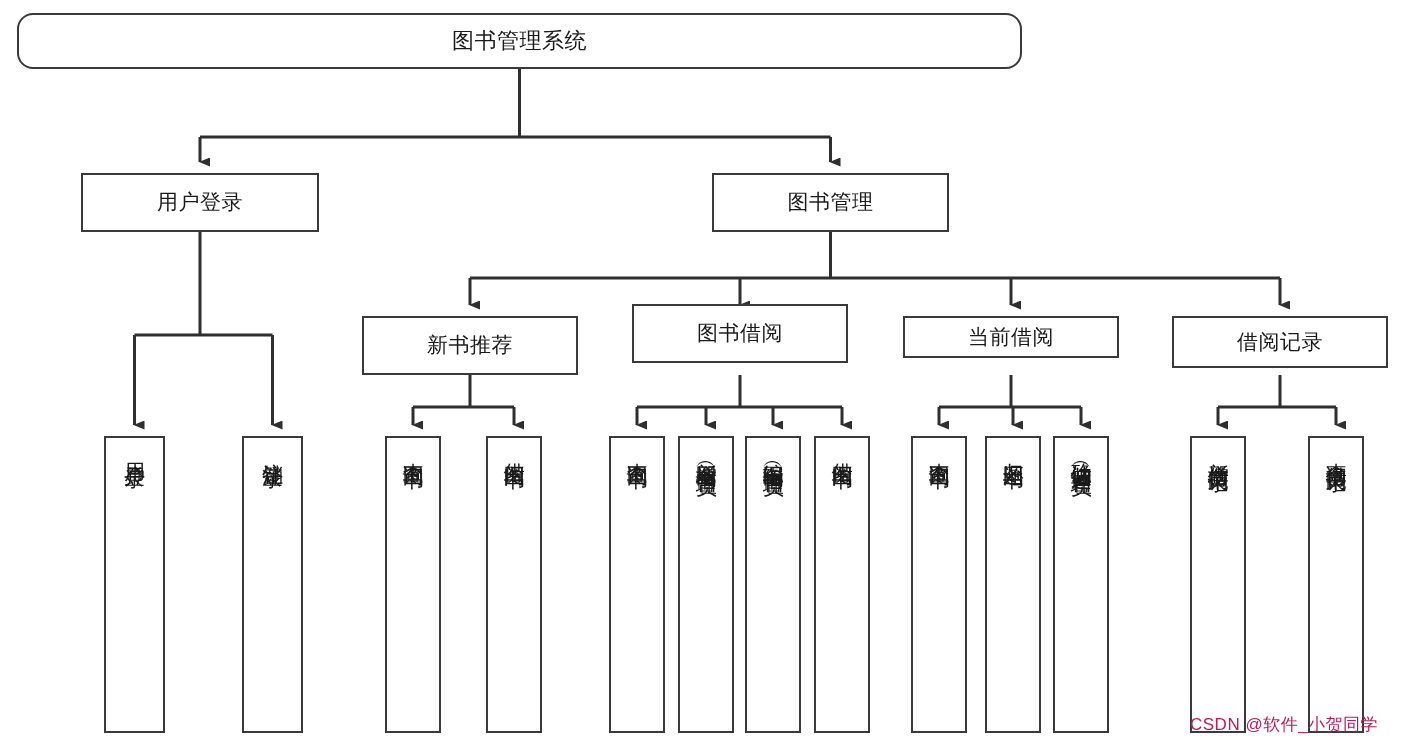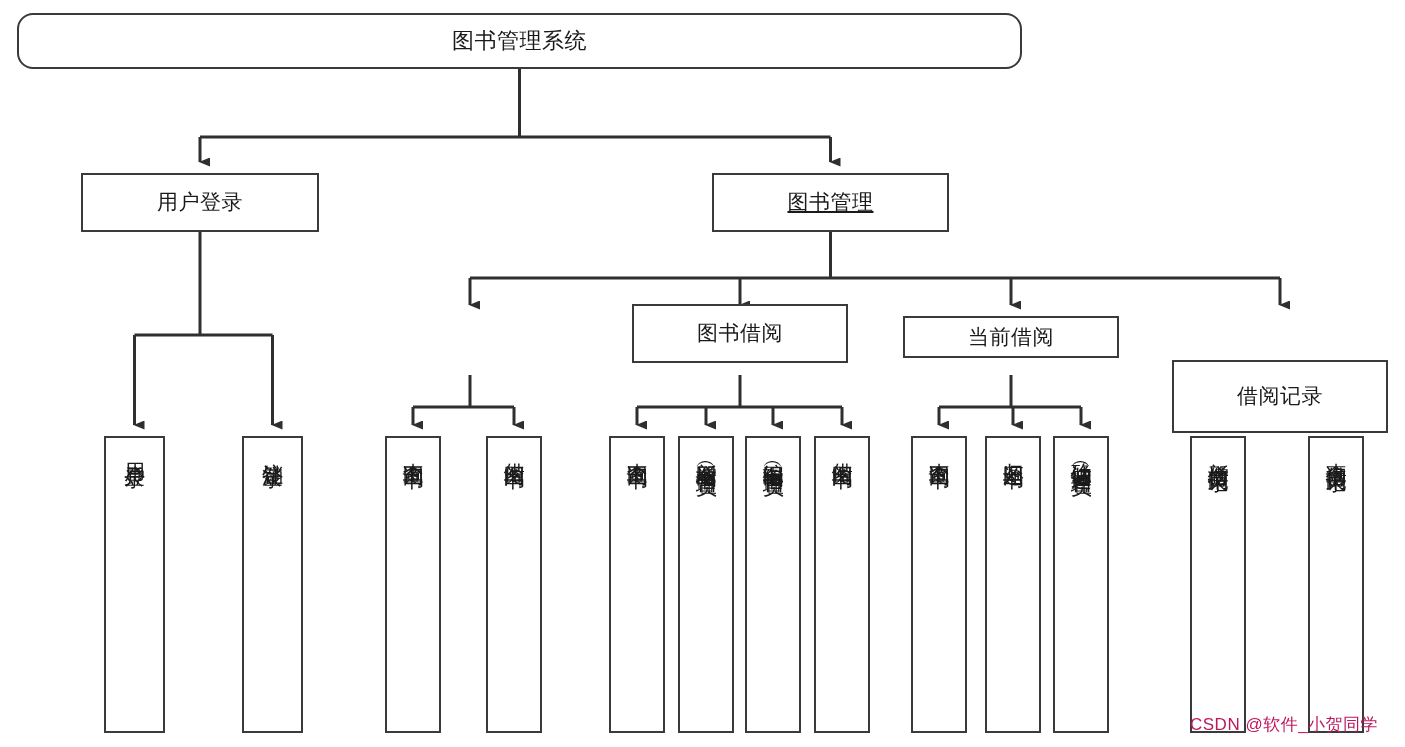--- a/index.html
+++ b/index.html
@@ -113,31 +113,34 @@
       </g>
   </svg>
 
   <div class="node lvl1" style="left: 17px; top: 13px; width: 1005px; height: 56px; border-radius: 16px;">
     <span class="label">图书管理系统</span>
   </div>
 
   <div class="node lvl2" style="left: 81px; top: 173px; width: 238px; height: 59px;">
     <span class="label">用户登录</span>
   </div>
-  <div class="node lvl2" style="left: 712px; top: 173px; width: 237px; height: 59px; text-decoration: underline;">
+  <div class="node lvl2" style="left: 712px; top: 173px; width: 237px; height: 59px;">
     <span class="label">图书管理</span>
   </div>
 
+  <div class="node lvl3" style="left: 362px; top: 316px; width: 216px; height: 59px;">
+    <span class="label">新书推荐</span>
+  </div>
   <div class="node lvl3" style="left: 632px; top: 304px; width: 216px; height: 59px;">
     <span class="label">图书借阅</span>
   </div>
   <div class="node lvl3" style="left: 903px; top: 316px; width: 216px; height: 42px; text-align: right;">
     <span class="label">当前借阅</span>
   </div>
-  <div class="node lvl3" style="left: 1172px; top: 316px; width: 216px; height: 73px; margin-top: 44px;">
+  <div class="node lvl3" style="left: 1172px; top: 316px; width: 216px; height: 52px;">
     <span class="label">借阅记录</span>
   </div>
 
   <div class="node vertical" style="left: 104px; top: 436px; width: 61px; height: 297px;">
     <span class="label">用户登录</span>
   </div>
   <div class="node vertical" style="left: 242px; top: 436px; width: 61px; height: 297px;">
     <span class="label">注销登录</span>
   </div>
   <div class="node vertical" style="left: 385px; top: 436px; width: 56px; height: 297px;">

